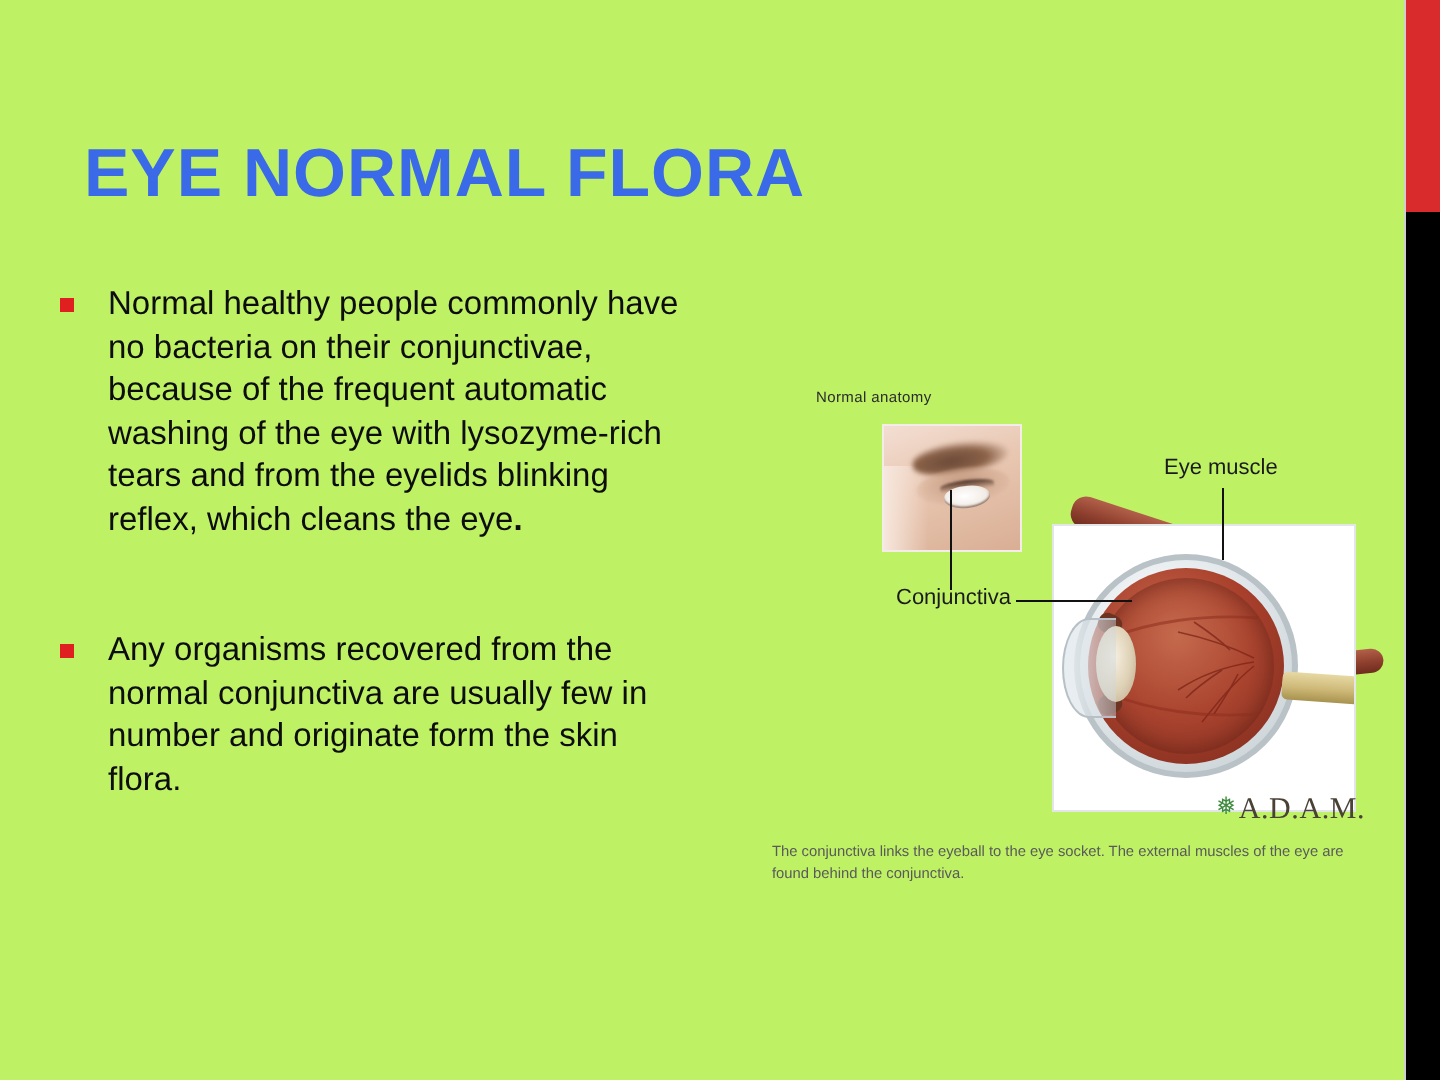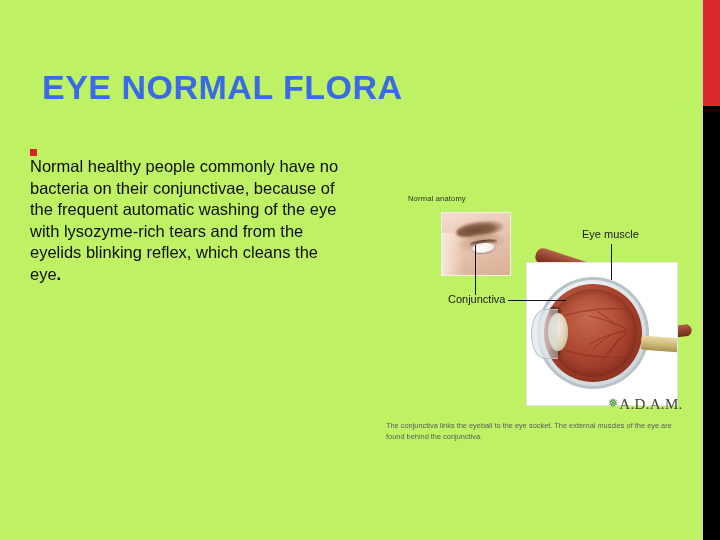--- a/index.html
+++ b/index.html
@@ -62,21 +62,20 @@
   #body-list {
     position: absolute;
     left: 30px;
     top: 142px;
     width: 320px;
   }
   .bullet-row {
     display: flex;
     align-items: flex-start;
     margin-bottom: 44px;
-    flex-direction: column;
   }
   .bullet-marker {
     flex: 0 0 auto;
     width: 7px;
     height: 7px;
     background: #e02020;
     margin-top: 7px;
     margin-right: 17px;
   }
   .bullet-text {
@@ -389,20 +388,24 @@
 
   <div id="title">Eye Normal Flora</div>
 
   <div id="body-list">
 
     <div class="bullet-row">
       <span class="bullet-marker"></span>
       <span class="bullet-text"><span>Normal healthy people commonly have no bacteria on their conjunctivae, because of the frequent automatic washing of the eye with lysozyme-rich tears and from the eyelids blinking reflex, which cleans the eye</span><span class="tail-bold">.</span></span>
     </div>
 
+    <div class="bullet-row">
+      <span class="bullet-marker"></span>
+      <span class="bullet-text"><span>Any organisms recovered from the normal conjunctiva are usually few in number and originate form the skin flora.</span><span class="tail-bold"></span></span>
+    </div>
 
   </div>
 
   <div id="fig-caption">The conjunctiva links the eyeball to the eye socket. The external muscles of the eye are found behind the conjunctiva.</div>
 
   <div id="figure">
 
     <div id="fig-normal-anatomy">Normal anatomy</div>
 
     <div id="eye-photo">

